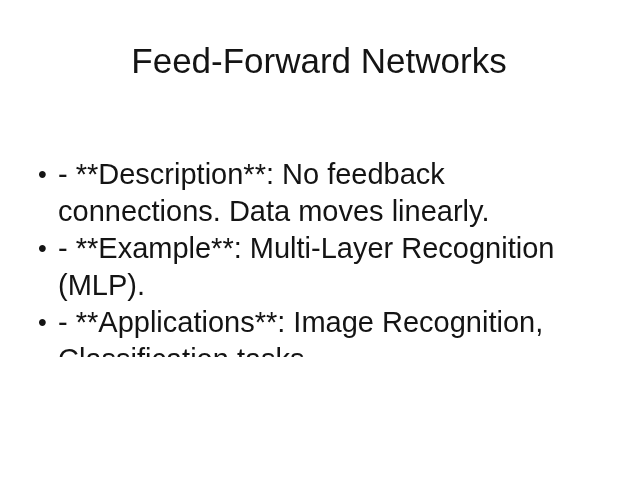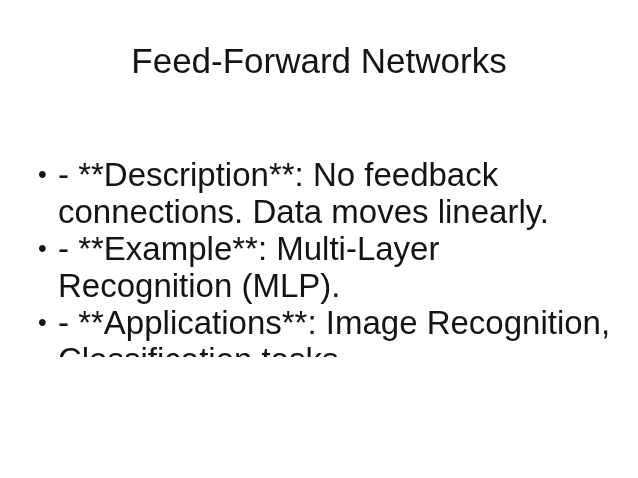--- a/index.html
+++ b/index.html
@@ -30,21 +30,21 @@
     color: #141414;
   }
   .bullet-list {
     position: absolute;
     top: 156px;
     left: 38px;
     right: 24px;
     margin: 0;
     padding: 0;
     list-style: none;
-    font-size: 33px;
+    font-size: 29px;
     line-height: 37px;
     color: #141414;
   }
   .bullet-item {
     position: relative;
     padding-left: 20px;
     margin: 0;
   }
   .bullet-item::before {
     content: "\2022";

